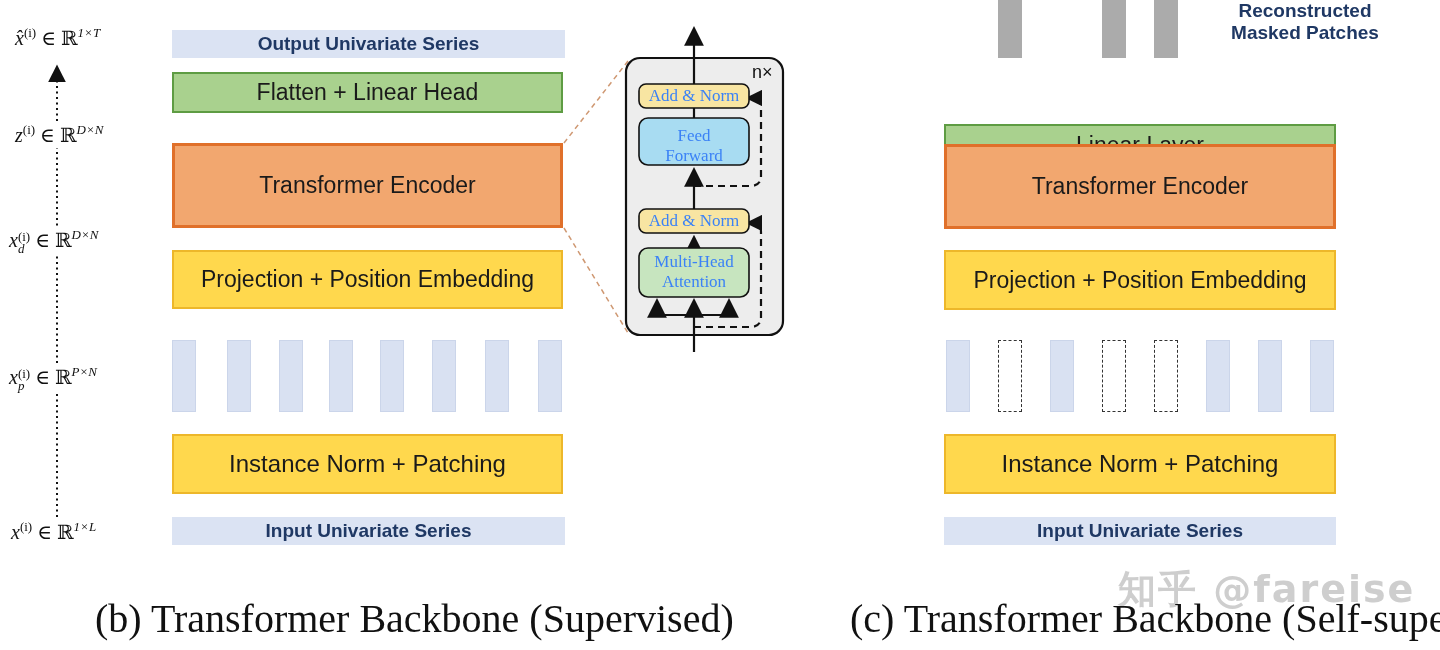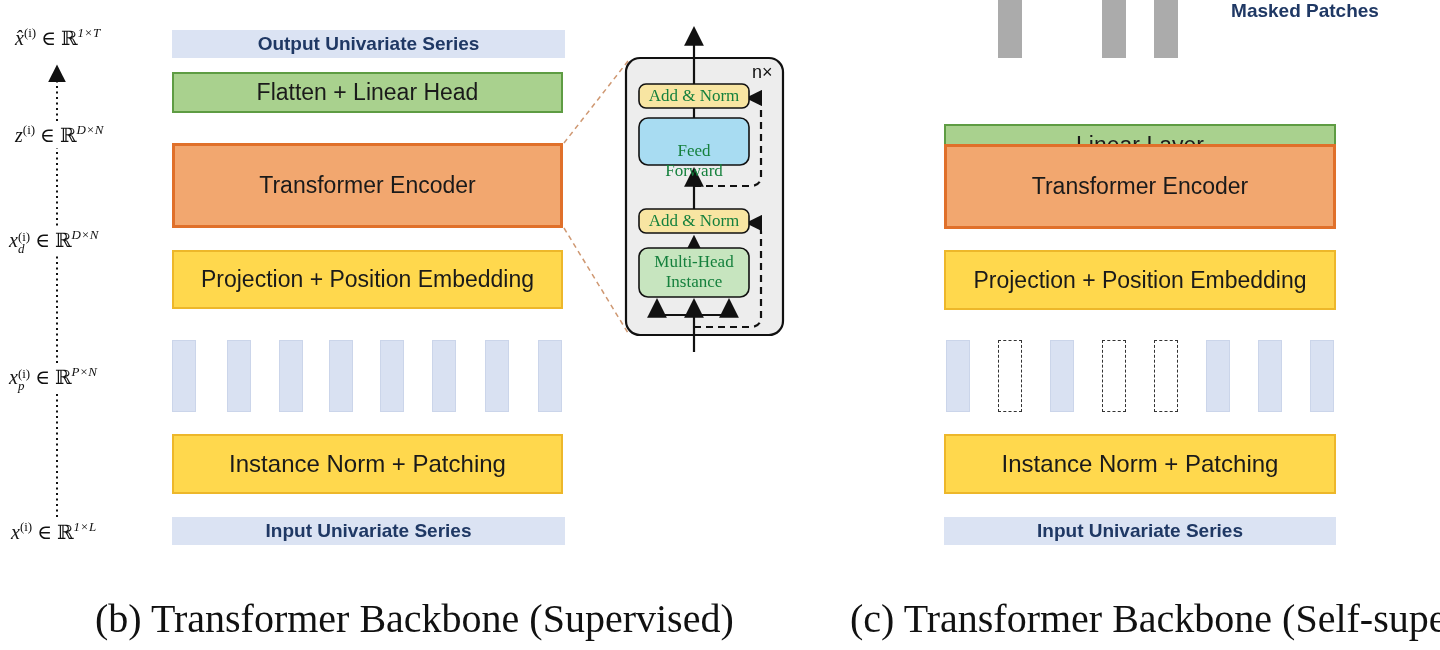--- a/index.html
+++ b/index.html
@@ -32,21 +32,21 @@
   .mlabel .dim{font-style:italic;margin-top:22px;}
   .supsub{display:inline-block;vertical-align:-0.45em;line-height:0.85;
           text-align:left;font-size:13px;}
   .supsub .ss-sup{display:block;}
   .supsub .ss-sub{display:block;font-style:italic;}
 
   
   .detail-label{position:absolute;z-index:3;display:flex;flex-direction:column;
                 align-items:center;justify-content:center;text-align:center;
                 font-family:"Liberation Serif","DejaVu Serif",serif;
-                font-size:17px;color:#15803d;line-height:20px;}
+                font-size:17px;color:#3b82f6;line-height:20px;}
   .nx{position:absolute;z-index:3;font-family:"Liberation Sans",sans-serif;
       font-size:18px;color:#111;}
 
   
   .recon-label{position:absolute;z-index:3;text-align:center;color:#1f3864;
                font-weight:bold;font-size:19px;line-height:22px;}
 
   .caption{position:absolute;z-index:6;font-family:"Liberation Serif","DejaVu Serif",serif;
            font-size:40px;color:#111;text-align:center;white-space:nowrap;}
   .watermark{position:absolute;z-index:5;font-family:"DejaVu Sans",sans-serif;
@@ -136,50 +136,52 @@
   <div class="patch" style="left:380px;" data-type="solid"></div>
   <div class="patch" style="left:432px;" data-type="solid"></div>
   <div class="patch" style="left:485px;" data-type="solid"></div>
   <div class="patch" style="left:538px;" data-type="solid"></div>
 
   <div class="bigbox yellow" style="left:172px;top:434px;width:391px;height:60px;font-size:24px;">Instance Norm + Patching</div>
   <div class="bigbox lavender" style="left:172px;top:517px;width:393px;height:28px;">Input Univariate Series</div>
 
   <div class="nx" style="left:752px;top:62px;">n×</div>
   <div class="detail-label" style="left:639px;top:84px;width:110px;height:24px;">Add &amp; Norm</div>
-  <div class="detail-label" style="left:639px;top:133px;width:110px;height:55px;">
+  <div class="detail-label" style="left:639px;top:118px;width:110px;height:55px;">
     <span>Feed</span>
     <span>Forward</span>
   </div>
   <div class="detail-label" style="left:639px;top:209px;width:110px;height:24px;">Add &amp; Norm</div>
   <div class="detail-label" style="left:639px;top:248px;width:110px;height:48px;">
     <span>Multi-Head</span>
-    <span>Instance</span>
+    <span>Attention</span>
   </div>
 
   <div class="graybar" style="left:998px;"></div>
   <div class="graybar" style="left:1102px;"></div>
   <div class="graybar" style="left:1154px;"></div>
 
   <div class="recon-label" style="left:1200px;top:0px;width:210px;">
+    <div>Reconstructed</div>
     <div>Masked Patches</div>
   </div>
 
   <div class="bigbox green" style="left:944px;top:78px;width:392px;height:42px;margin-top:46px;">Linear Layer</div>
   <div class="bigbox orange" style="left:944px;top:144px;width:392px;height:85px;">Transformer Encoder</div>
   <div class="bigbox yellow" style="left:944px;top:250px;width:392px;height:60px;">Projection + Position Embedding</div>
 
   <div class="patch" style="left:946px;" data-type="solid"></div>
   <div class="patch" style="left:998px;" data-type="masked"></div>
   <div class="patch" style="left:1050px;" data-type="solid"></div>
   <div class="patch" style="left:1102px;" data-type="masked"></div>
   <div class="patch" style="left:1154px;" data-type="masked"></div>
   <div class="patch" style="left:1206px;" data-type="solid"></div>
   <div class="patch" style="left:1258px;" data-type="solid"></div>
   <div class="patch" style="left:1310px;" data-type="solid"></div>
 
   <div class="bigbox yellow" style="left:944px;top:434px;width:392px;height:60px;font-size:24px;">Instance Norm + Patching</div>
   <div class="bigbox lavender" style="left:944px;top:517px;width:392px;height:28px;">Input Univariate Series</div>
 
   <div class="caption" style="left:95px;top:595px;width:388px;">(b) Transformer Backbone (Supervised)</div>
+  <div class="watermark" style="left:1118px;top:564px;">知乎 @fareise</div>
   <div class="caption" style="left:850px;top:595px;width:580px;">(c) Transformer Backbone (Self-supervised)</div>
 
 </div>
 
 </body></html>

